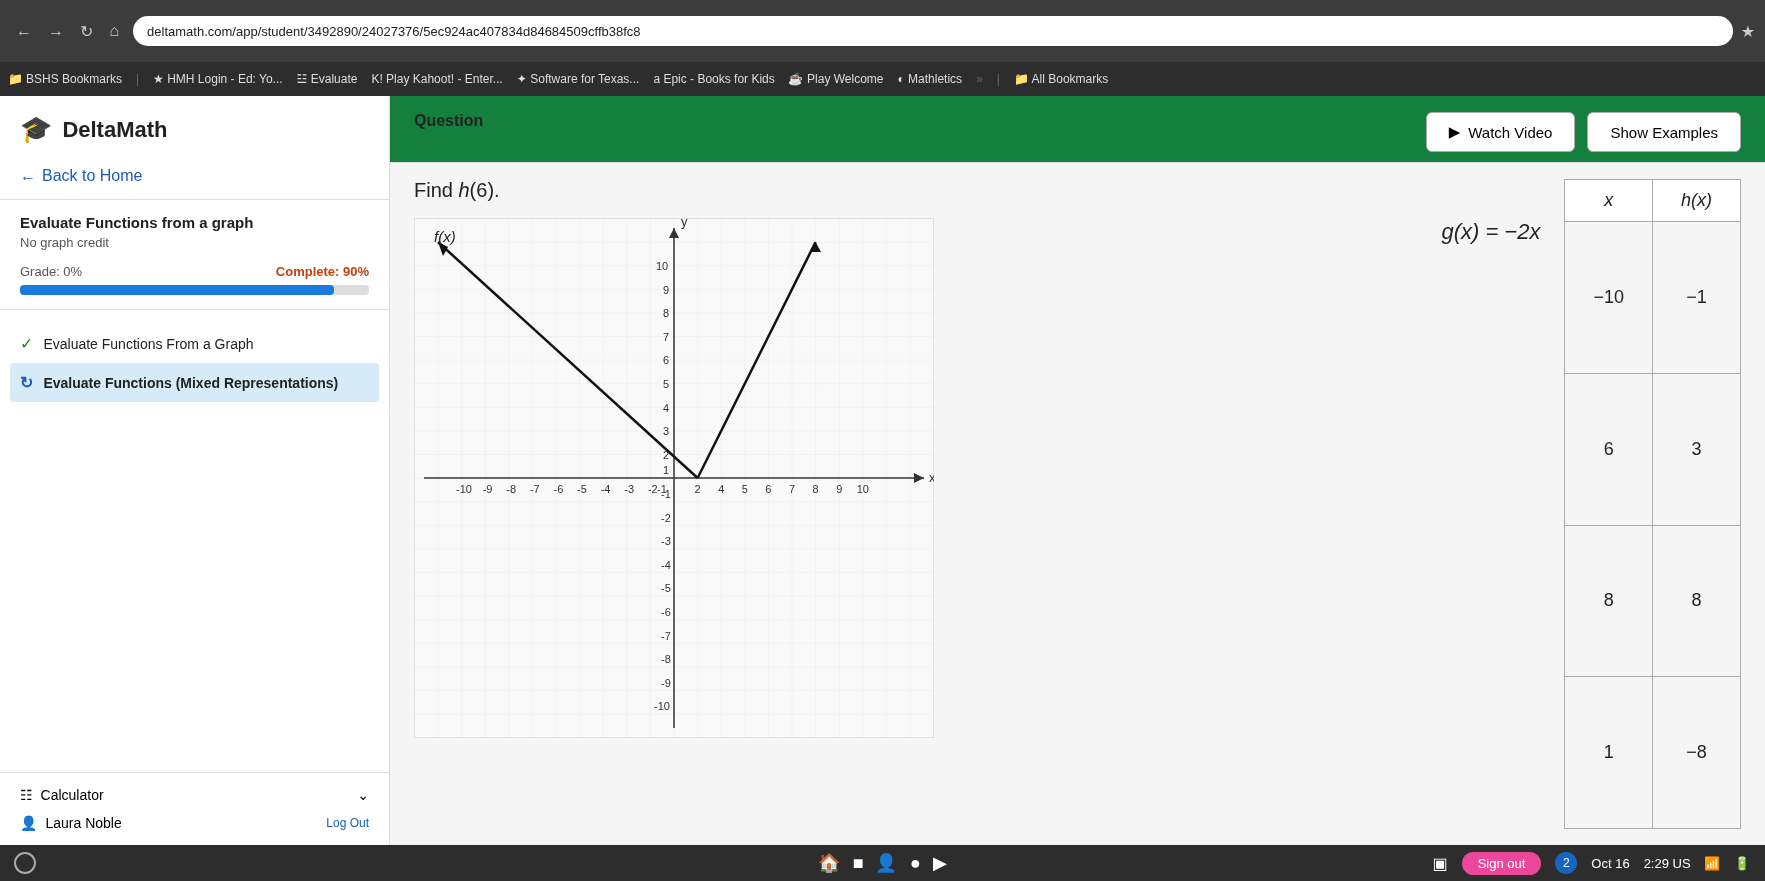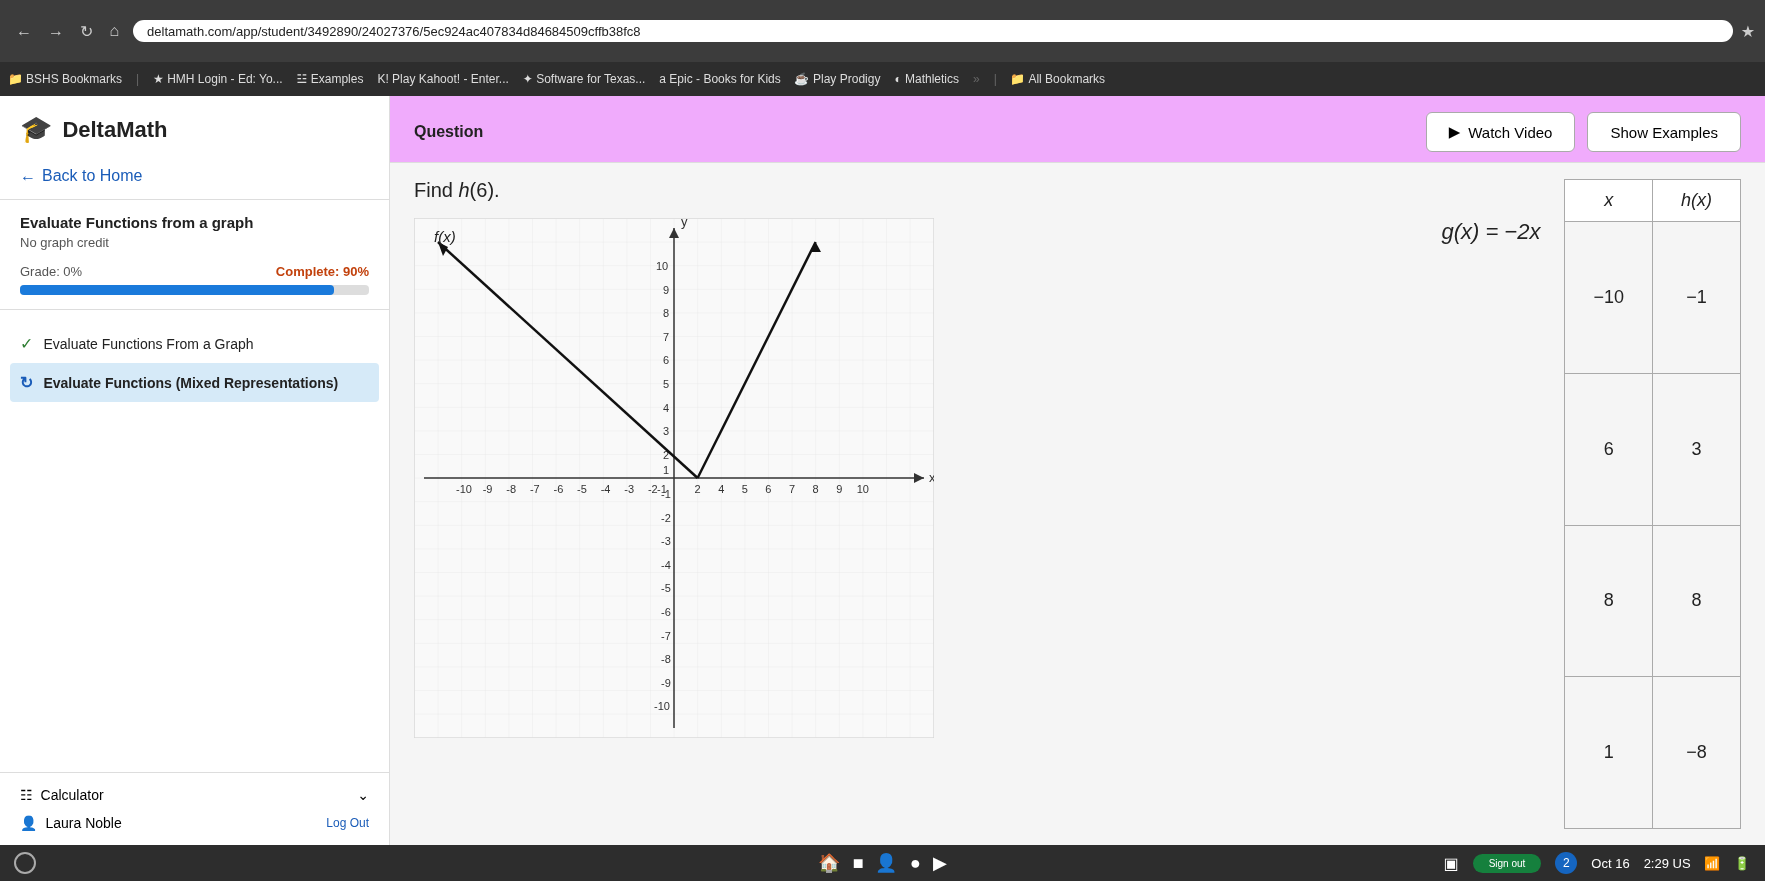--- a/index.html
+++ b/index.html
@@ -13,21 +13,21 @@
       align-items: center;
       padding: 0 10px;
       gap: 8px;
     }
     .nav-buttons { display: flex; gap: 4px; align-items: center; }
     .nav-btn {
       background: none; border: none; color: #ccc; font-size: 16px; cursor: pointer; padding: 4px 6px;
     }
     .address-bar {
       flex: 1; background: #fff; border-radius: 20px; padding: 4px 14px;
-      font-size: 13px; color: #222; height: 22px; display: flex; align-items: center;
+      font-size: 13px; color: #222; height: 30px; display: flex; align-items: center;
     }
     .bookmarks-bar {
       background: #2d2d2d; height: 34px; display: flex; align-items: center; padding: 0 8px; gap: 14px;
       font-size: 12px; color: #ddd; overflow: hidden;
     }
     .bm-item { cursor: pointer; white-space: nowrap; display: flex; align-items: center; gap: 3px; }
     .bm-separator { color: #666; }
 
     
     .app-container {
@@ -139,24 +139,24 @@
     .log-out { color: #1a5cb8; cursor: pointer; font-size: 12px; }
 
     
     .main-content {
       flex: 1;
       background: #f5f5f5;
       display: flex;
       flex-direction: column;
     }
     .question-header {
-      background: #f0abfc;
+      background: #15803d;
       padding: 16px 24px 10px;
       display: flex;
-      align-items: center;
+      align-items: flex-start;
       justify-content: space-between;
       border-bottom: 1px solid #ddd;
     }
     .question-label { font-size: 16px; font-weight: bold; color: #222; }
     .header-buttons { display: flex; gap: 12px; }
     .header-btn {
       border: 1.5px solid #aaa;
       background: #fff;
       border-radius: 6px;
       padding: 10px 22px;
@@ -236,26 +236,26 @@
       display: flex;
       align-items: center;
       justify-content: space-between;
       padding: 0 14px;
     }
     .taskbar-left { display: flex; align-items: center; gap: 10px; }
     .taskbar-center { display: flex; align-items: center; gap: 12px; position: absolute; left: 50%; transform: translateX(-50%); }
     .taskbar-icon { font-size: 18px; cursor: pointer; color: #fff; }
     .taskbar-right { display: flex; align-items: center; gap: 14px; color: #fff; font-size: 13px; }
     .sign-out-btn {
-      background: #15803d;
+      background: #ec4899;
       color: #fff;
       border: none;
       border-radius: 16px;
       padding: 4px 16px;
-      font-size: 10px;
+      font-size: 13px;
       cursor: pointer;
     }
     .taskbar-circle {
       width: 22px; height: 22px; border-radius: 50%; background: #1565c0;
       color: #fff; font-size: 12px; display: flex; align-items: center; justify-content: center;
     }
     .circle-outline {
       width: 22px; height: 22px; border-radius: 50%; border: 2px solid #aaa;
       display: flex; align-items: center; justify-content: center;
       color: #aaa;
@@ -274,25 +274,25 @@
   <div class="address-bar">
     <span>deltamath.com/app/student/3492890/24027376/5ec924ac407834d84684509cffb38fc8</span>
   </div>
   <span style="color:#ccc;font-size:16px;">★</span>
 </div>
 
 <div class="bookmarks-bar">
   <span class="bm-item">📁 <span>BSHS Bookmarks</span></span>
   <span class="bm-separator">|</span>
   <span class="bm-item">★ HMH Login - Ed: Yo...</span>
-  <span class="bm-item">☳ Examples</span>
+  <span class="bm-item">☳ Evaluate</span>
   <span class="bm-item">K! Play Kahoot! - Enter...</span>
   <span class="bm-item">✦ Software for Texas...</span>
   <span class="bm-item">a Epic - Books for Kids</span>
-  <span class="bm-item">☕ Play Prodigy</span>
+  <span class="bm-item">☕ Play Welcome</span>
   <span class="bm-item">◐ Mathletics</span>
   <span class="bm-separator">»</span>
   <span class="bm-separator">|</span>
   <span class="bm-item">📁 All Bookmarks</span>
 </div>
 
 <div class="app-container">
 
   <div class="sidebar">
     <div class="sidebar-logo">

